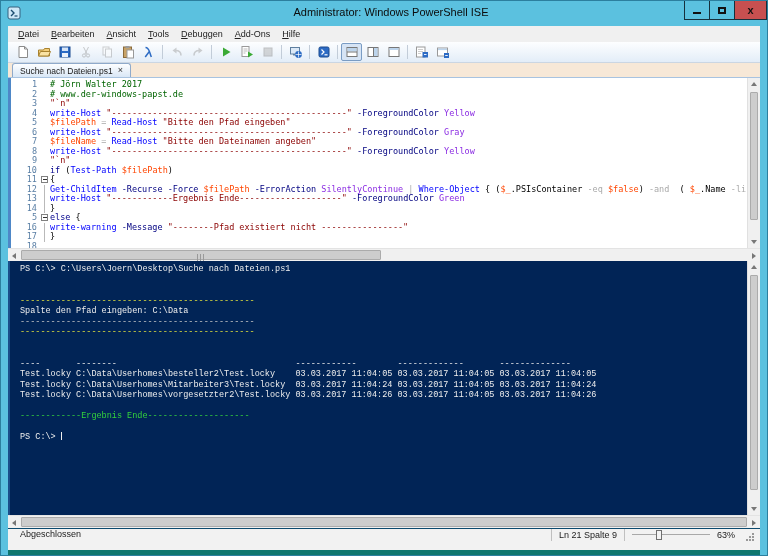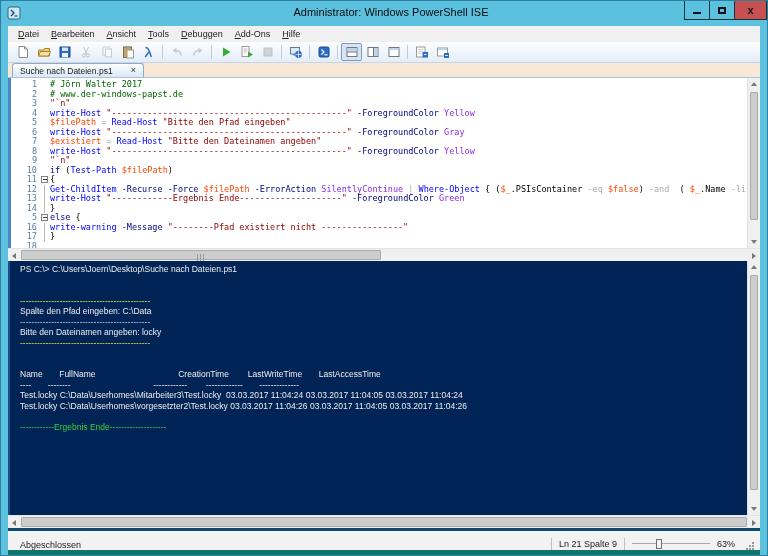--- a/index.html
+++ b/index.html
@@ -29,21 +29,21 @@
   .menu-item u{text-decoration:underline;}
   
   .toolbar{height:21px;background:linear-gradient(#FDFEFF,#E3EDF8);border-bottom:1px solid #CBD6E2;
            display:flex;align-items:center;padding-left:4px;flex:0 0 auto;}
   .tbtn{width:21px;height:18px;display:flex;align-items:center;justify-content:center;border:1px solid transparent;border-radius:2px;}
   .tbtn.selected{border-color:#7A9CC4;background:#D6E4F5;}
   .tbtn.disabled{opacity:.45;}
   .tsep{width:1px;height:14px;background:#C2CCD8;margin:0 3px;}
   
   .tabstrip{height:15px;background:#F7E8D7;border-bottom:1px solid #A8C3E0;display:flex;align-items:flex-end;padding-left:4px;flex:0 0 auto;}
-  .tab{height:14px;display:flex;align-items:center;gap:18px;padding:0 7px;
+  .tab{height:14px;display:flex;align-items:center;gap:5px;padding:0 7px;
        background:linear-gradient(#FDFEFF,#D9E7F6);border:1px solid #8FAACB;border-bottom:none;
        border-radius:3px 3px 0 0;font-size:8.5px;color:#1a1a1a;}
   .tab-close{font-size:9px;color:#333;line-height:1;}
   
   .editor{height:170px;background:#fff;position:relative;overflow:hidden;
           font-family:"DejaVu Sans Mono","Liberation Mono",monospace;font-size:8.5px;flex:0 0 auto;
           border-left:3px solid #4E87C7;}
   .editor-inner{padding-top:2px;}
   .eline{height:9.5px;line-height:9.5px;white-space:pre;display:flex;}
   .lnum{width:30px;flex:0 0 auto;text-align:right;color:#5A7FA5;padding-right:4px;}
@@ -60,28 +60,28 @@
   .sb-thumb{position:absolute;background:#CDCDCD;border:1px solid #ABABAB;border-radius:1px;}
   .arrow{position:absolute;width:0;height:0;}
   .ar-l{left:4px;top:4px;border-top:3px solid transparent;border-bottom:3px solid transparent;border-right:4px solid #777;}
   .ar-r{right:4px;top:4px;border-top:3px solid transparent;border-bottom:3px solid transparent;border-left:4px solid #777;}
   .ar-u{top:4px;left:3px;border-left:3px solid transparent;border-right:3px solid transparent;border-bottom:4px solid #777;}
   .ar-d{bottom:4px;left:3px;border-left:3px solid transparent;border-right:3px solid transparent;border-top:4px solid #777;}
   .grip3{position:absolute;left:50%;top:3px;width:9px;height:7px;margin-left:-4px;
          background:linear-gradient(90deg,#999 1px,transparent 1px,transparent 3px,#999 3px,#999 4px,transparent 4px,transparent 6px,#999 6px,#999 7px,transparent 7px);}
   
   .console{height:254px;background:#012456;position:relative;overflow:hidden;flex:0 0 auto;
-           font-family:Liberation Sans, sans-serif;font-size:8.5px;
+           font-family:Liberation Mono, monospace;font-size:8.5px;
            border-left:2px solid #1A4E8A;}
   .console-inner{padding:3px 0 0 10px;}
   .cline{height:10.5px;line-height:10.5px;white-space:pre;}
   .c-white{color:#EEEEEE}.c-yellow{color:#E2E23C}.c-gray{color:#C8C8C8}.c-green{color:#34D23C}
   .cursor{display:inline-block;width:1px;height:8px;background:#EEE;vertical-align:-1px;}
   
-  .statusbar{height:22px;background:#F2F2F2;border-top:3px solid #0c4a6e;display:flex;align-items:flex-end;
+  .statusbar{height:22px;background:#F2F2F2;border-top:1px solid #0c4a6e;display:flex;align-items:flex-start;
              padding:0 6px 0 12px;font-size:9px;color:#222;flex:0 0 auto;}
   .status-right{margin-left:auto;display:flex;align-items:center;gap:7px;}
   .vline{width:1px;height:12px;background:#C0C0C0;}
   .zoom-slider{position:relative;width:78px;height:12px;}
   .zoom-track{position:absolute;left:0;right:0;top:5px;height:1px;background:#A9A9A9;}
   .zoom-thumb{position:absolute;left:24px;top:1px;width:6px;height:10px;background:#F4F4F4;border:1px solid #707070;}
   .rgrip{width:8px;height:8px;margin-left:4px;align-self:flex-end;
          background:radial-gradient(circle at 7px 1px,#999 1px,transparent 1.2px),
                     radial-gradient(circle at 7px 4px,#999 1px,transparent 1.2px),
                     radial-gradient(circle at 4px 4px,#999 1px,transparent 1.2px),
@@ -270,21 +270,21 @@
     </div>
 
     <div class="editor">
       <div class="editor-inner" id="editor-lines">
           <div class="eline"><span class="lnum">1</span><span class="emark"></span><span class="ecode"><span class="t-cmt"># Jörn Walter 2017</span></span></div>
           <div class="eline"><span class="lnum">2</span><span class="emark"></span><span class="ecode"><span class="t-cmt"># www.der-windows-papst.de</span></span></div>
           <div class="eline"><span class="lnum">3</span><span class="emark"></span><span class="ecode"><span class="t-str">"`n"</span></span></div>
           <div class="eline"><span class="lnum">4</span><span class="emark"></span><span class="ecode"><span class="t-cmd">write-Host</span><span class="t-pln"> </span><span class="t-str">"----------------------------------------------"</span><span class="t-pln"> </span><span class="t-par">-ForegroundColor</span><span class="t-pln"> </span><span class="t-val">Yellow</span></span></div>
           <div class="eline"><span class="lnum">5</span><span class="emark"></span><span class="ecode"><span class="t-var">$filePath</span><span class="t-opr"> = </span><span class="t-cmd">Read-Host</span><span class="t-pln"> </span><span class="t-str">"Bitte den Pfad eingeben"</span></span></div>
           <div class="eline"><span class="lnum">6</span><span class="emark"></span><span class="ecode"><span class="t-cmd">write-Host</span><span class="t-pln"> </span><span class="t-str">"----------------------------------------------"</span><span class="t-pln"> </span><span class="t-par">-ForegroundColor</span><span class="t-pln"> </span><span class="t-val">Gray</span></span></div>
-          <div class="eline"><span class="lnum">7</span><span class="emark"></span><span class="ecode"><span class="t-var">$existiert</span><span class="t-opr"> = </span><span class="t-cmd">Read-Host</span><span class="t-pln"> </span><span class="t-str">"Bitte den Dateinamen angeben"</span></span></div>
+          <div class="eline"><span class="lnum">7</span><span class="emark"></span><span class="ecode"><span class="t-var">$fileName</span><span class="t-opr"> = </span><span class="t-cmd">Read-Host</span><span class="t-pln"> </span><span class="t-str">"Bitte den Dateinamen angeben"</span></span></div>
           <div class="eline"><span class="lnum">8</span><span class="emark"></span><span class="ecode"><span class="t-cmd">write-Host</span><span class="t-pln"> </span><span class="t-str">"----------------------------------------------"</span><span class="t-pln"> </span><span class="t-par">-ForegroundColor</span><span class="t-pln"> </span><span class="t-val">Yellow</span></span></div>
           <div class="eline"><span class="lnum">9</span><span class="emark"></span><span class="ecode"><span class="t-str">"`n"</span></span></div>
           <div class="eline"><span class="lnum">10</span><span class="emark"></span><span class="ecode"><span class="t-kw">if</span><span class="t-pln"> (</span><span class="t-cmd">Test-Path</span><span class="t-pln"> </span><span class="t-var">$filePath</span><span class="t-pln">)</span></span></div>
           <div class="eline"><span class="lnum">11</span><span class="emark"><span class="foldbox"></span></span><span class="ecode"><span class="t-pln">{</span></span></div>
           <div class="eline"><span class="lnum">12</span><span class="emark"><span class="guideline"></span></span><span class="ecode"><span class="t-cmd">Get-ChildItem</span><span class="t-par"> -Recurse</span><span class="t-par"> -Force</span><span class="t-pln"> </span><span class="t-var">$filePath</span><span class="t-par"> -ErrorAction</span><span class="t-pln"> </span><span class="t-val">SilentlyContinue</span><span class="t-opr"> | </span><span class="t-cmd">Where-Object</span><span class="t-pln"> { (</span><span class="t-var">$_</span><span class="t-pln">.PSIsContainer</span><span class="t-opr"> -eq </span><span class="t-var">$false</span><span class="t-pln">)</span><span class="t-opr"> -and</span><span class="t-pln">  ( </span><span class="t-var">$_</span><span class="t-pln">.Name</span><span class="t-opr"> -lik</span></span></div>
           <div class="eline"><span class="lnum">13</span><span class="emark"><span class="guideline"></span></span><span class="ecode"><span class="t-cmd">write-Host</span><span class="t-pln"> </span><span class="t-str">"------------Ergebnis Ende--------------------"</span><span class="t-pln"> </span><span class="t-par">-ForegroundColor</span><span class="t-pln"> </span><span class="t-val">Green</span></span></div>
           <div class="eline"><span class="lnum">14</span><span class="emark"><span class="guideline"></span></span><span class="ecode"><span class="t-pln">}</span></span></div>
           <div class="eline"><span class="lnum">5</span><span class="emark"><span class="foldbox"></span></span><span class="ecode"><span class="t-kw">else</span><span class="t-pln"> {</span></span></div>
           <div class="eline"><span class="lnum">16</span><span class="emark"><span class="guideline"></span></span><span class="ecode"><span class="t-cmd">write-warning</span><span class="t-par"> -Message</span><span class="t-pln"> </span><span class="t-str">"--------Pfad existiert nicht ----------------"</span></span></div>
           <div class="eline"><span class="lnum">17</span><span class="emark"><span class="guideline"></span></span><span class="ecode"><span class="t-pln">}</span></span></div>
@@ -305,31 +305,31 @@
     </div>
 
     <div class="console">
       <div class="console-inner" id="console-lines">
           <div class="cline c-white">PS C:\&gt; C:\Users\Joern\Desktop\Suche nach Dateien.ps1</div>
           <div class="cline c-white">&nbsp;</div>
           <div class="cline c-white">&nbsp;</div>
           <div class="cline c-yellow">----------------------------------------------</div>
           <div class="cline c-white">Spalte den Pfad eingeben: C:\Data</div>
           <div class="cline c-gray">----------------------------------------------</div>
-          <div class="cline c-white">Bitte den Dateinamen angeben: locky</div>
           <div class="cline c-yellow">----------------------------------------------</div>
           <div class="cline c-white">&nbsp;</div>
           <div class="cline c-white">&nbsp;</div>
-          <div class="cline c-white">Name       FullName                                   CreationTime        LastWriteTime       LastAccessTime</div>
           <div class="cline c-white">----       --------                                   ------------        -------------       --------------</div>
+          <div class="cline c-white">Test.locky C:\Data\Userhomes\besteller2\Test.locky    03.03.2017 11:04:05 03.03.2017 11:04:05 03.03.2017 11:04:05</div>
           <div class="cline c-white">Test.locky C:\Data\Userhomes\Mitarbeiter3\Test.locky  03.03.2017 11:04:24 03.03.2017 11:04:05 03.03.2017 11:04:24</div>
           <div class="cline c-white">Test.locky C:\Data\Userhomes\vorgesetzter2\Test.locky 03.03.2017 11:04:26 03.03.2017 11:04:05 03.03.2017 11:04:26</div>
           <div class="cline c-white">&nbsp;</div>
           <div class="cline c-green">------------Ergebnis Ende--------------------</div>
           <div class="cline c-white">&nbsp;</div>
+          <div class="cline c-white">PS C:\&gt; <span class="cursor"></span></div>
         </div>
       <div class="vsb">
         <span class="arrow ar-u"></span>
         <span class="arrow ar-d"></span>
         <span class="sb-thumb" style="left:2px;right:2px;top:14px;height:215px;"></span>
       </div>
     </div>
     <div class="hsb">
       <span class="arrow ar-l"></span>
       <span class="arrow ar-r"></span>

